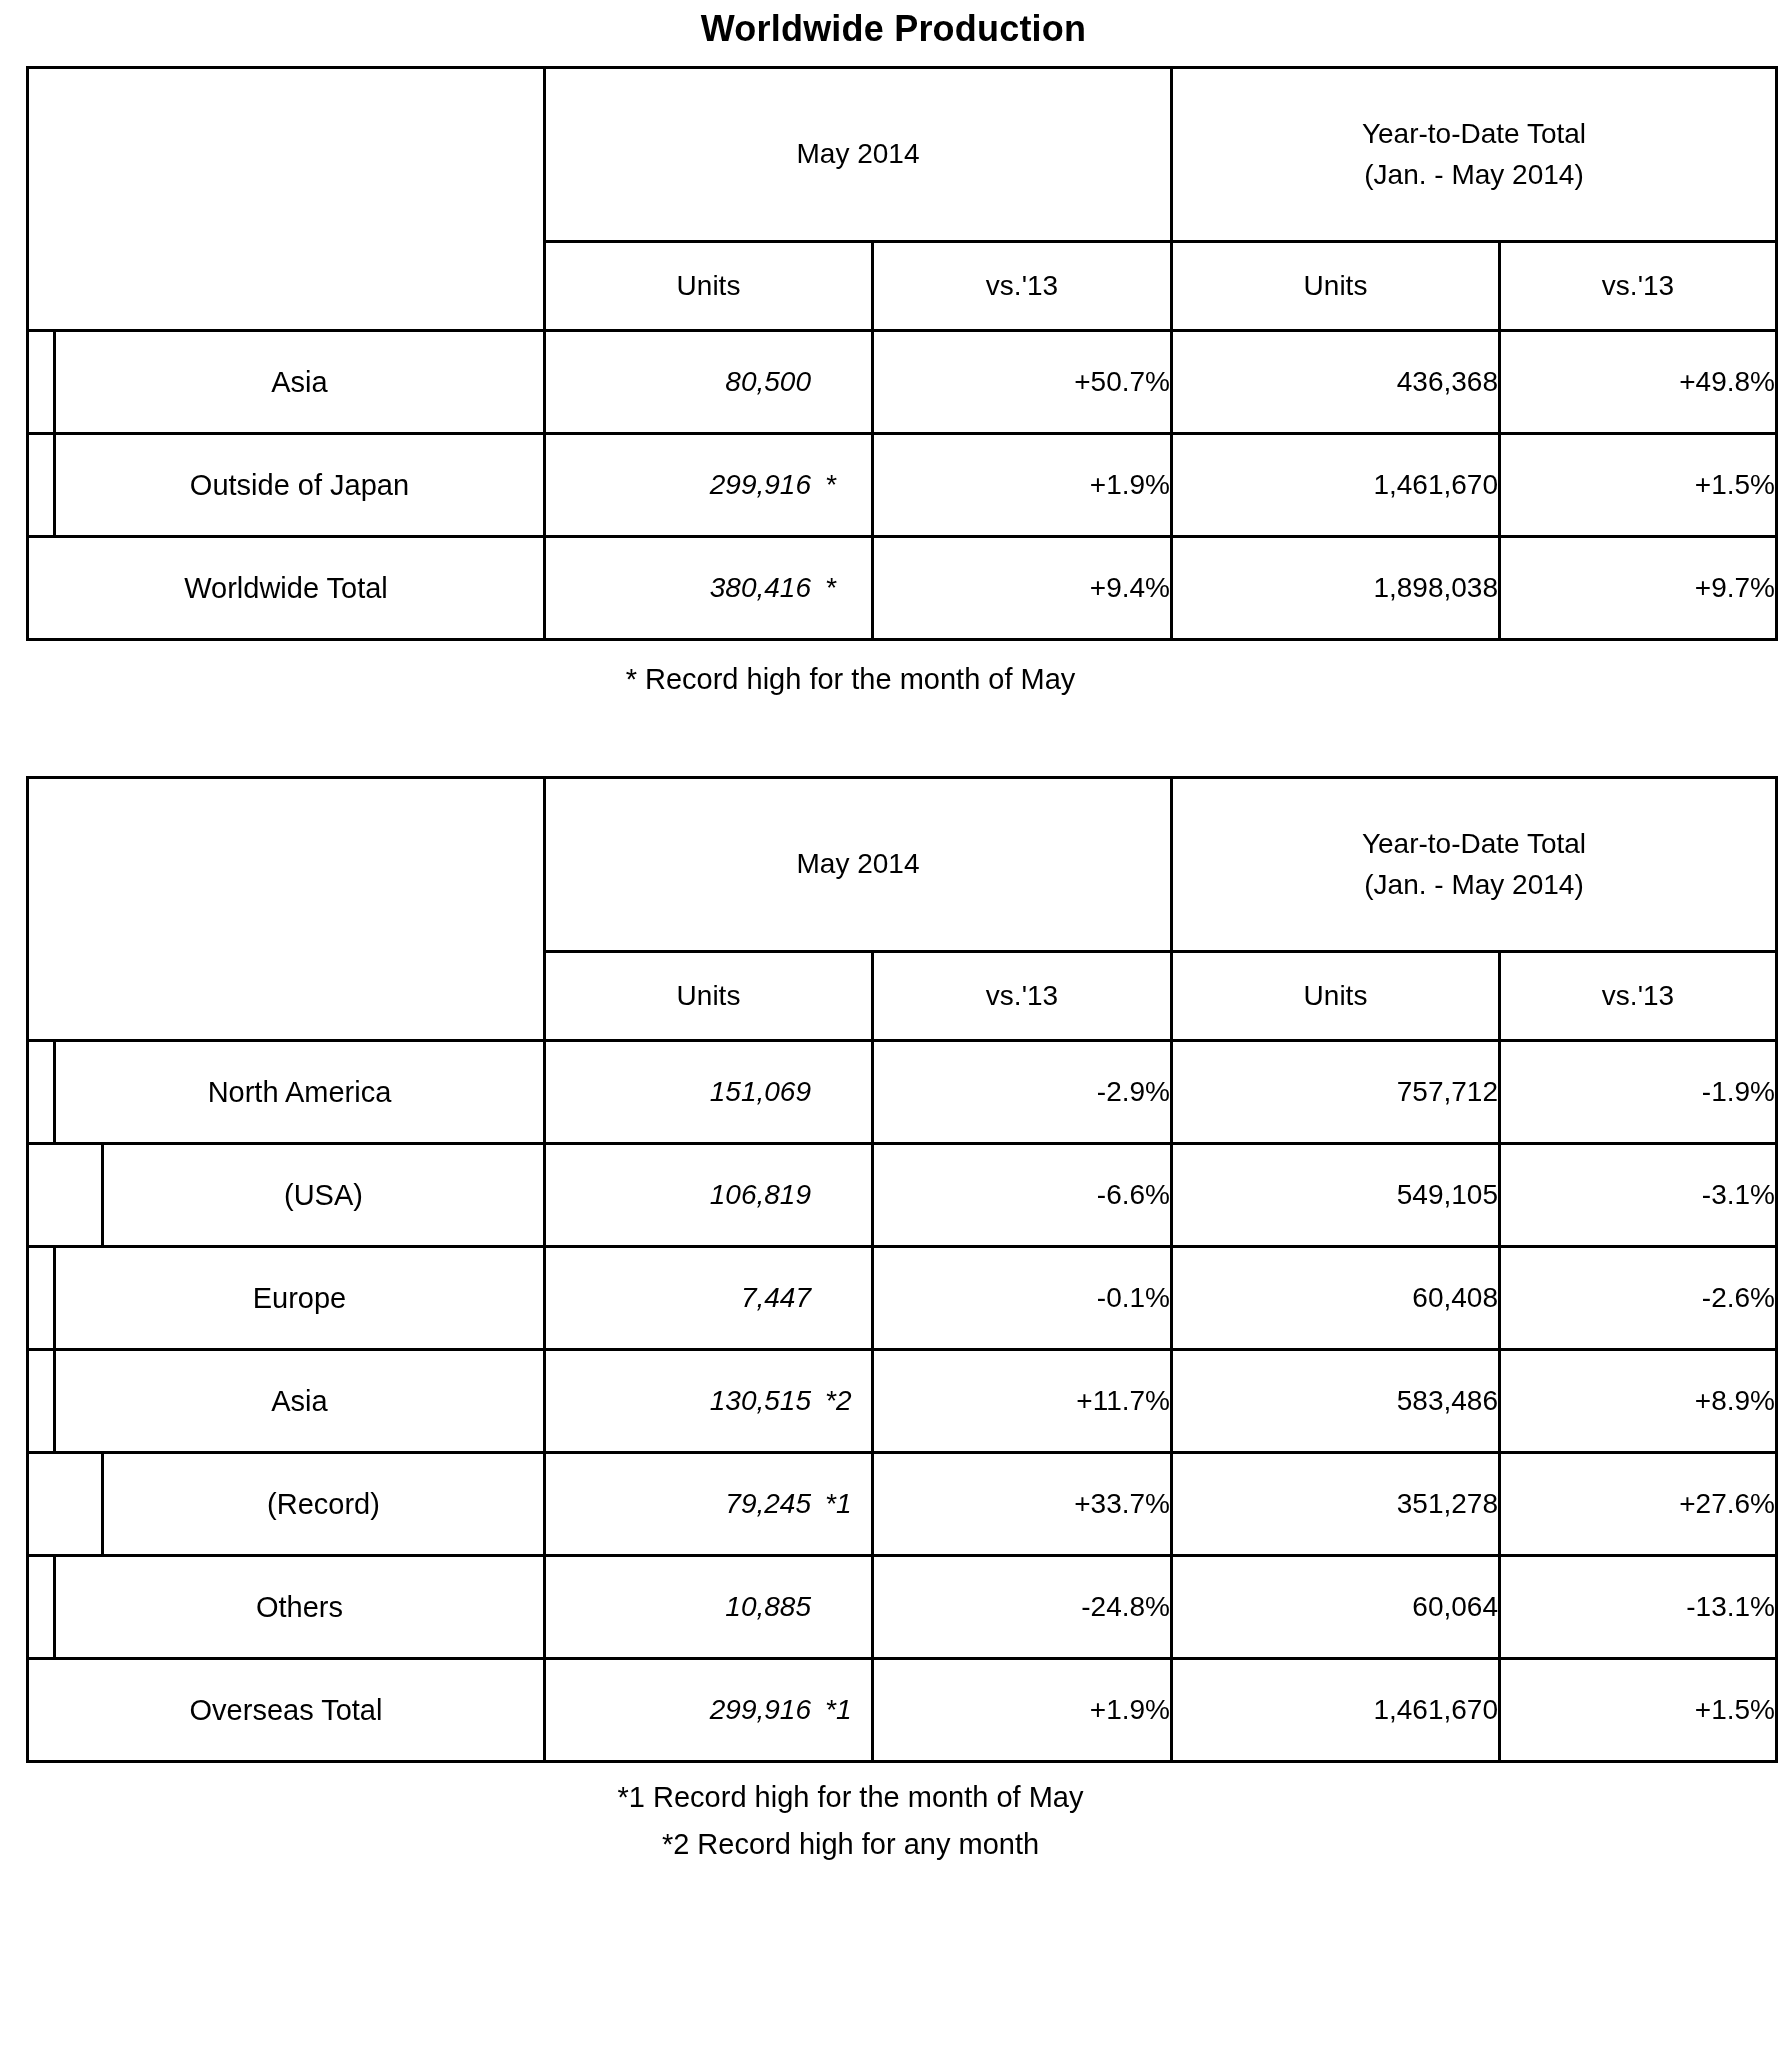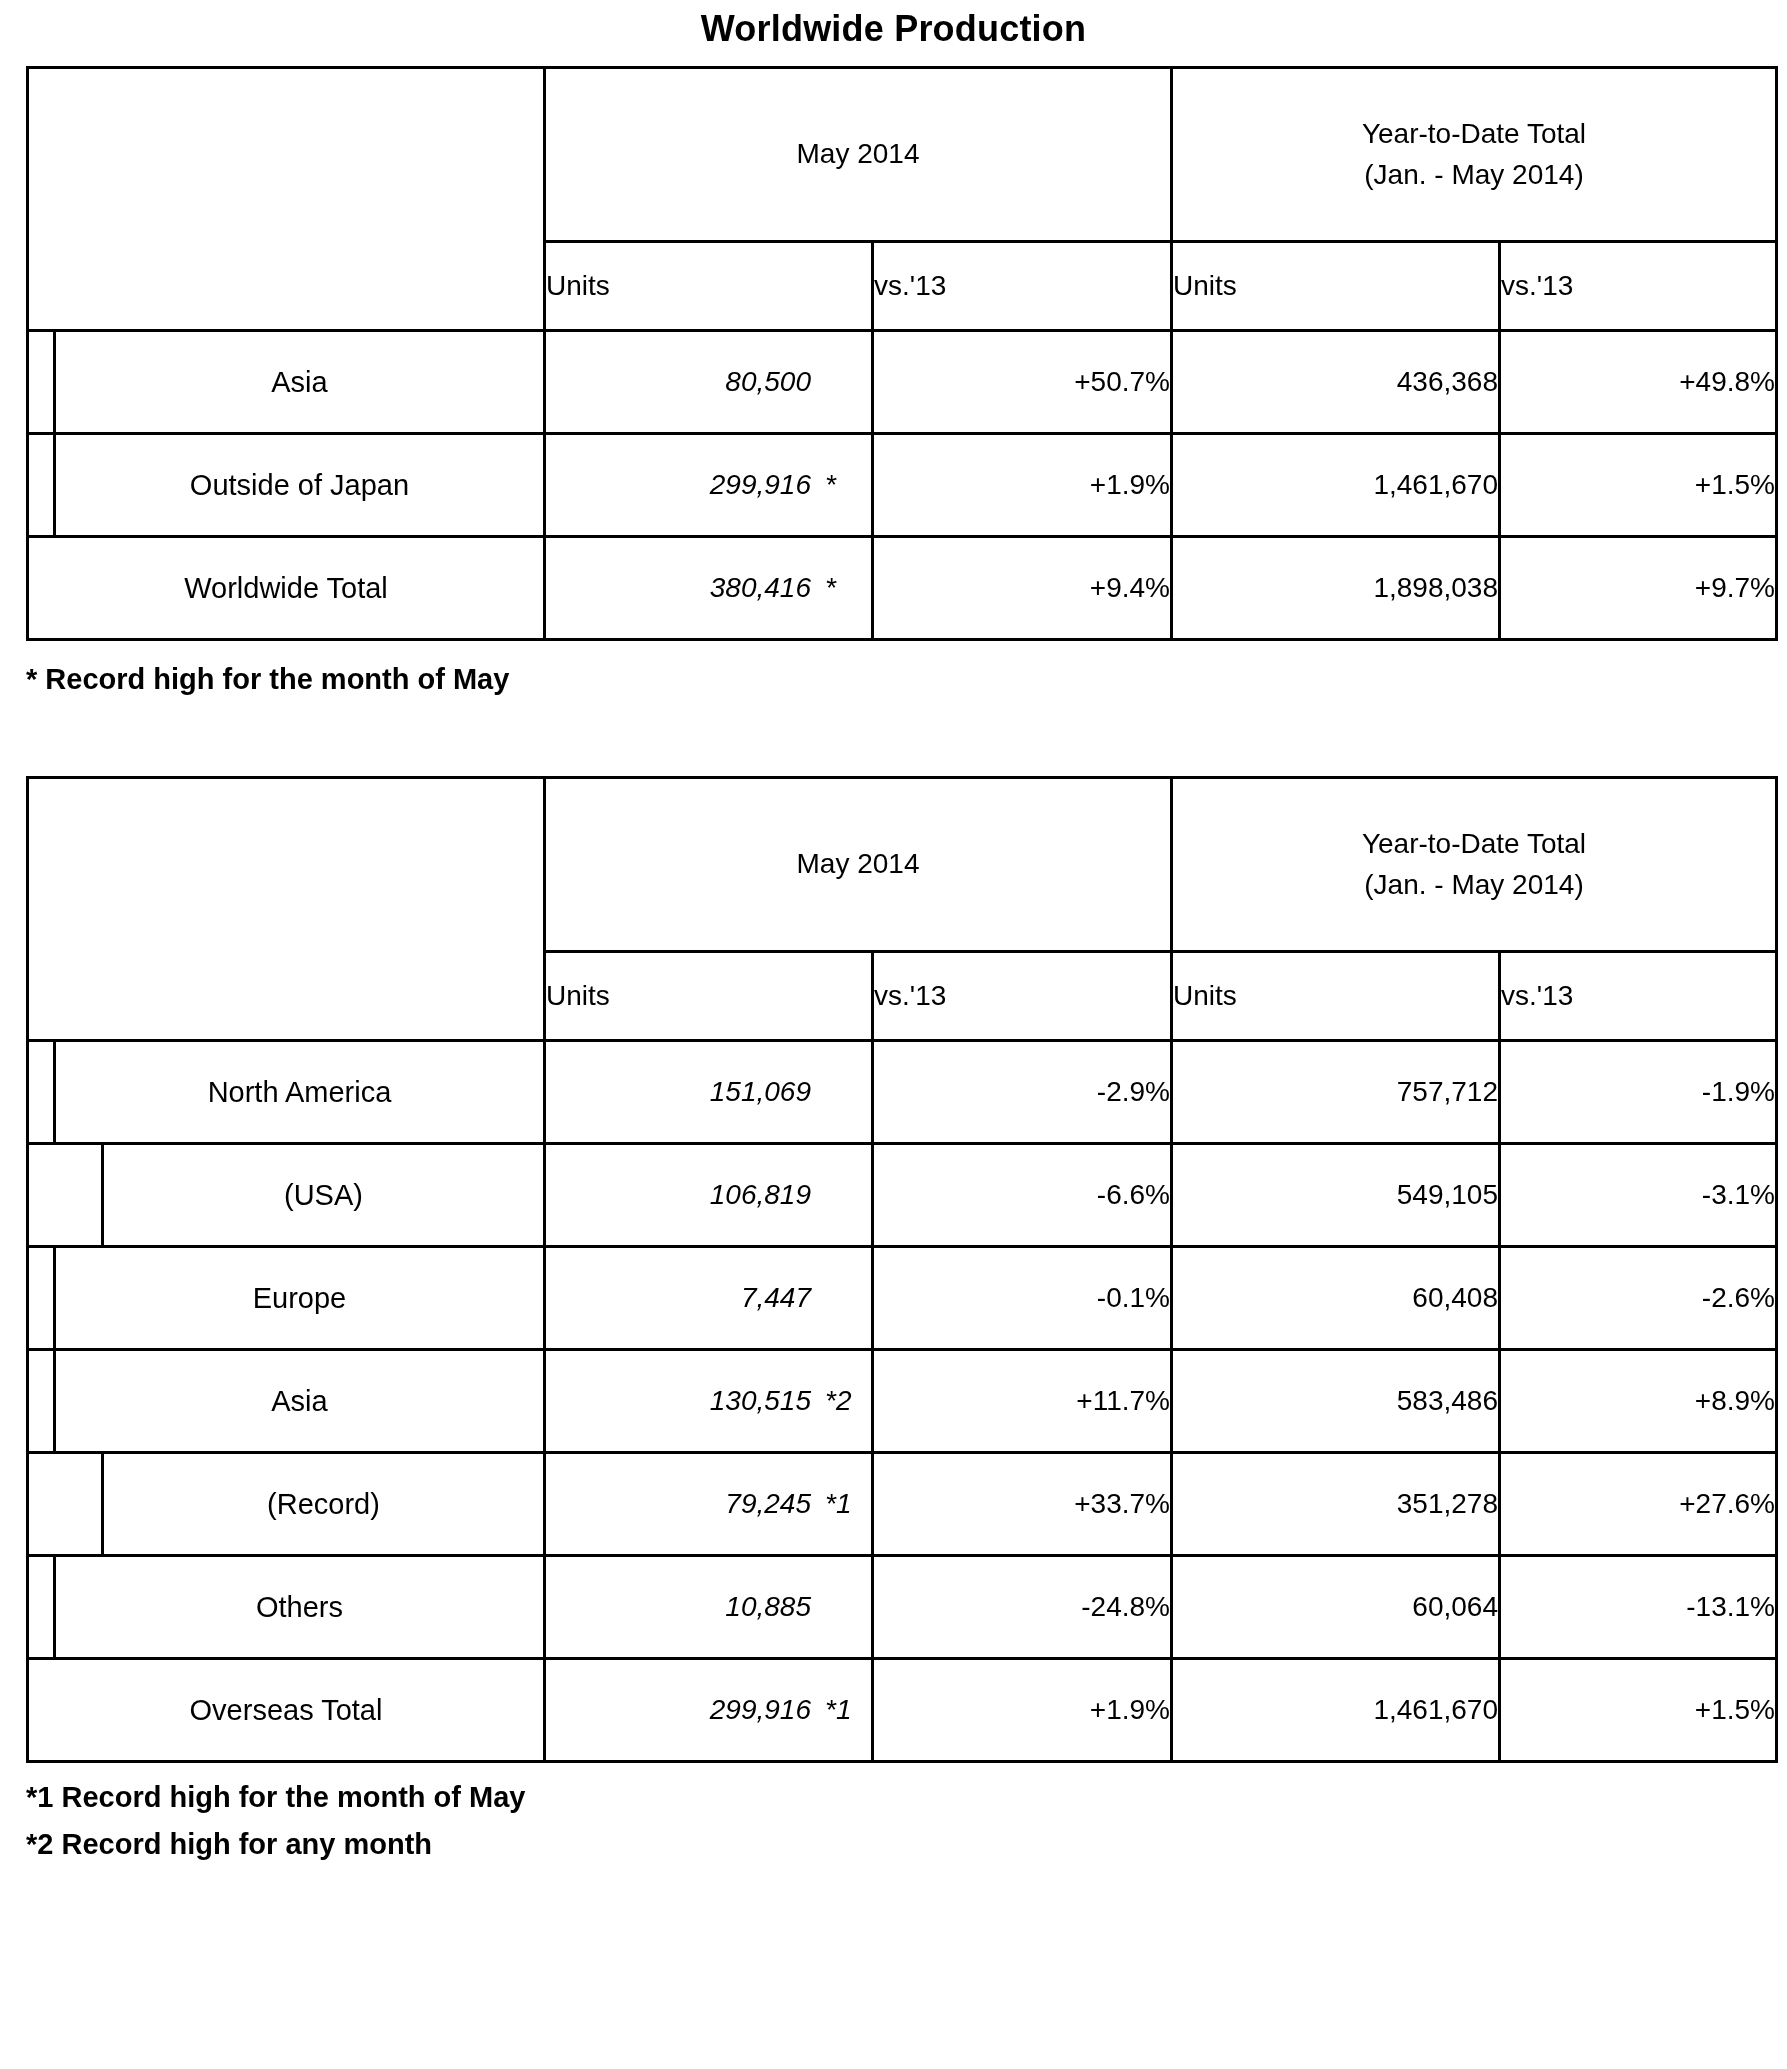--- a/index.html
+++ b/index.html
@@ -53,21 +53,21 @@
   .hdr-center {
     text-align: center;
     font-size: 29px;
     line-height: 1.45;
   }
   .hdr-span2 {
     height: 171px;
   }
   .hdr-sub {
     height: 86px;
-    text-align: left;
+    text-align: center;
     font-size: 29px;
   }
   .blank-corner {
     border: 3px solid #000000;
   }
 
   
   td.rowlabel {
     height: 100px;
     padding: 0;
@@ -107,25 +107,24 @@
     font-size: 28px;
   }
   td.pct {
     text-align: right;
     padding-right: 16px;
     font-size: 29px;
     height: 100px;
   }
 
   .footnote {
-    text-align: left;
+    text-align: center;
     font-size: 29px;
     margin-top: 22px;
     padding-right: 86px;
-    font-weight: bold;
   }
   .footnote.two { margin-top: 18px; }
   .fn-line { margin-bottom: 14px; }
   .gap { height: 80px; }
 </style>
 </head>
 <body>
 
 <div class="page">
 

